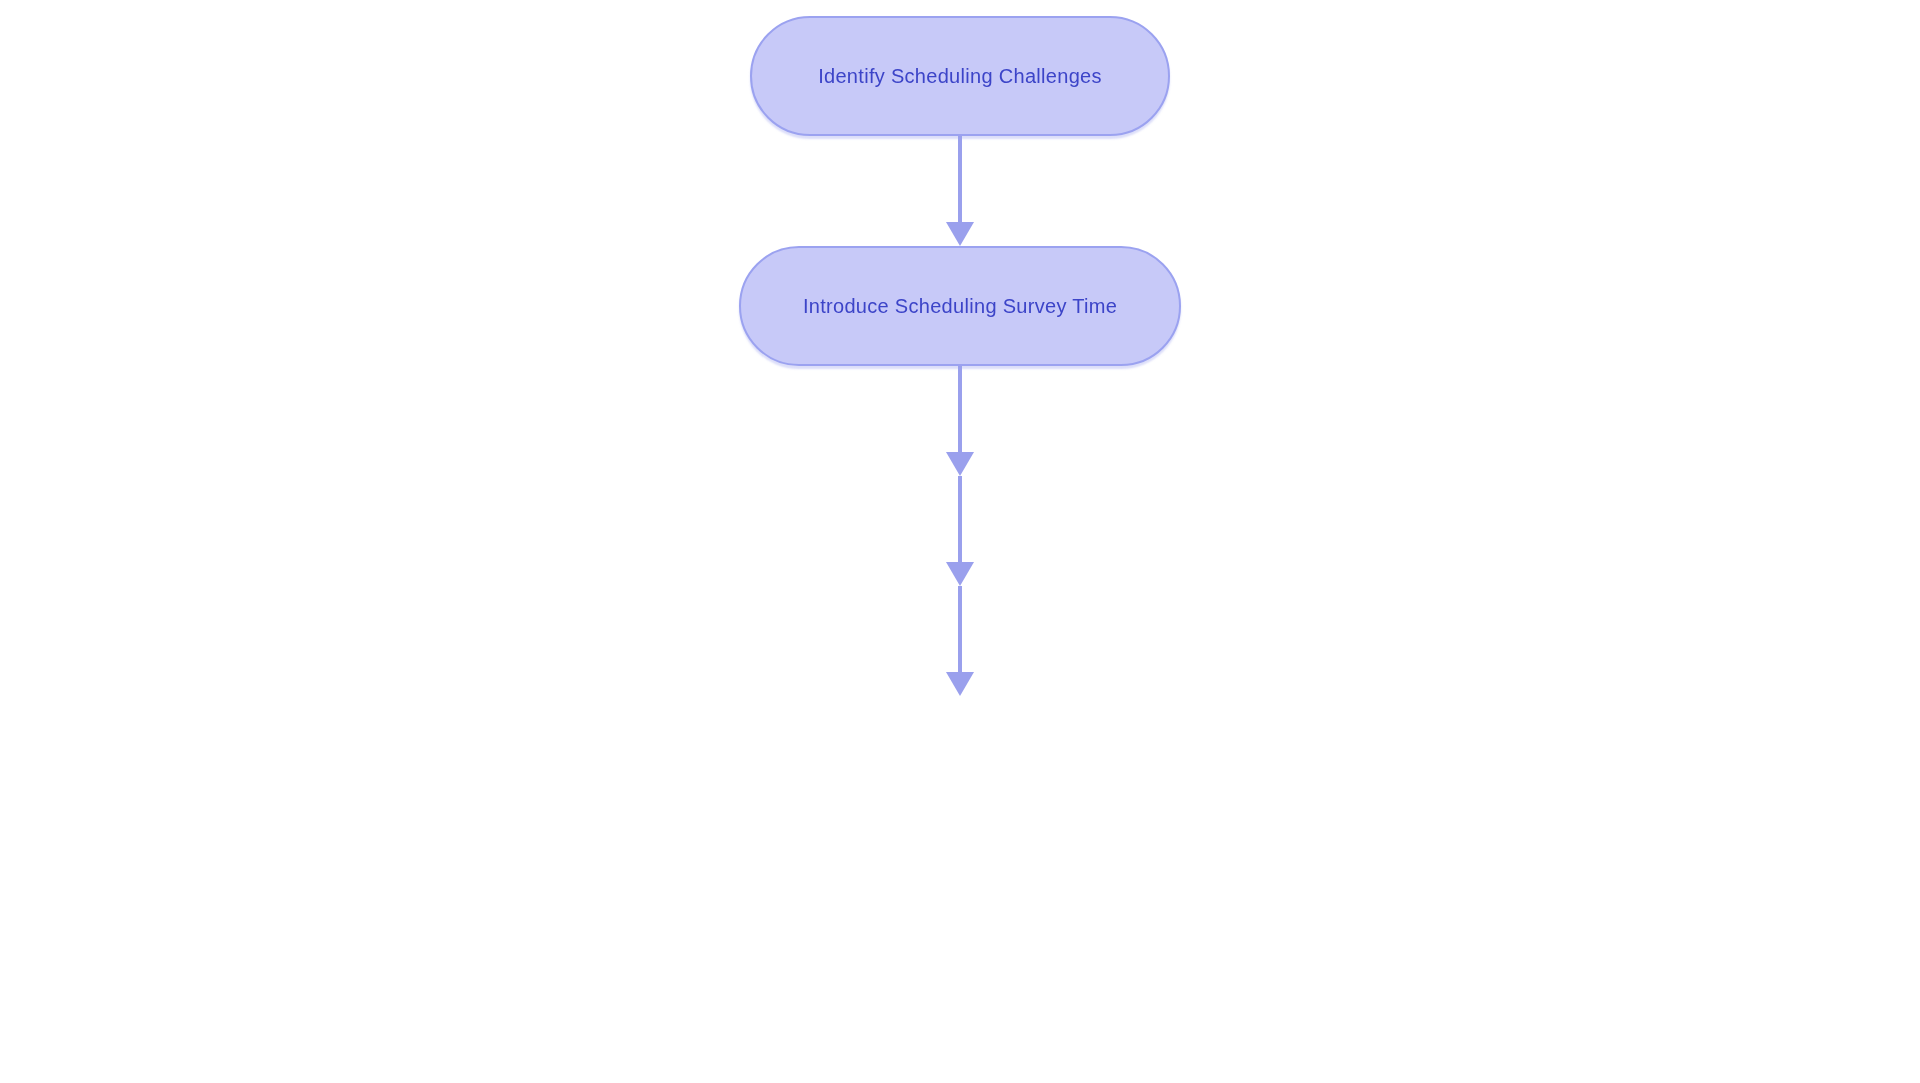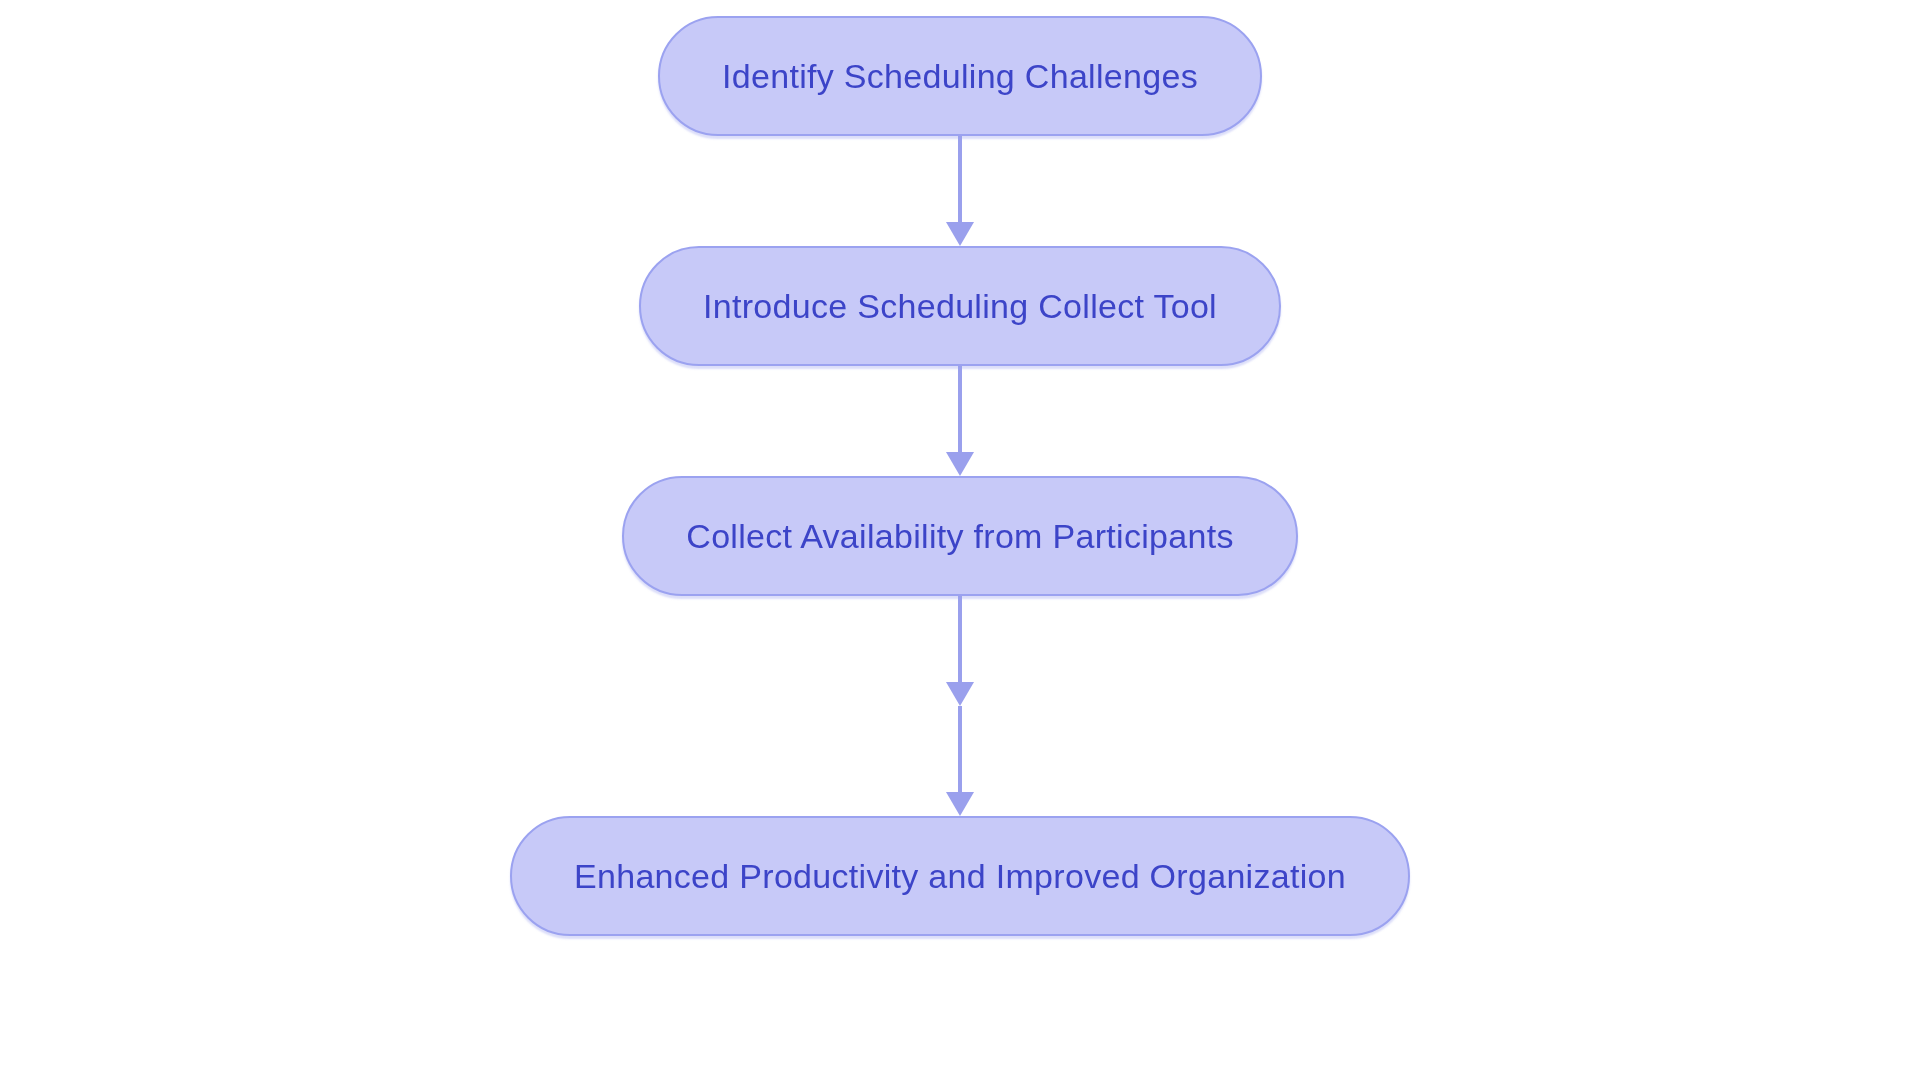--- a/index.html
+++ b/index.html
@@ -37,21 +37,21 @@
     background: var(--node-fill);
     border: 2px solid var(--node-border);
     box-shadow: 0 3px 2px rgba(154, 160, 238, 0.35);
     display: flex;
     align-items: center;
     justify-content: center;
     flex: 0 0 auto;
   }
   .node-label {
     color: var(--node-text);
-    font-size: 34px;
+    font-size: 20px;
     font-weight: 500;
     letter-spacing: 0.3px;
     white-space: nowrap;
     text-align: center;
   }
   .arrow {
     height: 110px;
     flex: 0 0 auto;
     display: flex;
     flex-direction: column;
@@ -79,40 +79,34 @@
   <div class="node">
     <span class="node-label">Identify Scheduling Challenges</span>
   </div>
 
   <div class="arrow">
     <div class="arrow-line"></div>
     <div class="arrow-head"></div>
   </div>
 
   <div class="node">
-    <span class="node-label">Introduce Scheduling Collect Tool</span>
-  </div>
-
-  <div class="arrow">
-    <div class="arrow-line"></div>
-    <div class="arrow-head"></div>
-  </div>
-
-  <div class="node">
-    <span class="node-label">Collect Availability from Participants</span>
+    <span class="node-label">Introduce Scheduling Survey Time</span>
   </div>
 
   <div class="arrow">
     <div class="arrow-line"></div>
     <div class="arrow-head"></div>
   </div>
 
 
   <div class="arrow">
     <div class="arrow-line"></div>
     <div class="arrow-head"></div>
   </div>
 
-  <div class="node">
-    <span class="node-label">Enhanced Productivity and Improved Organization</span>
+
+  <div class="arrow">
+    <div class="arrow-line"></div>
+    <div class="arrow-head"></div>
   </div>
+
 
 </div>
 
 </body></html>

